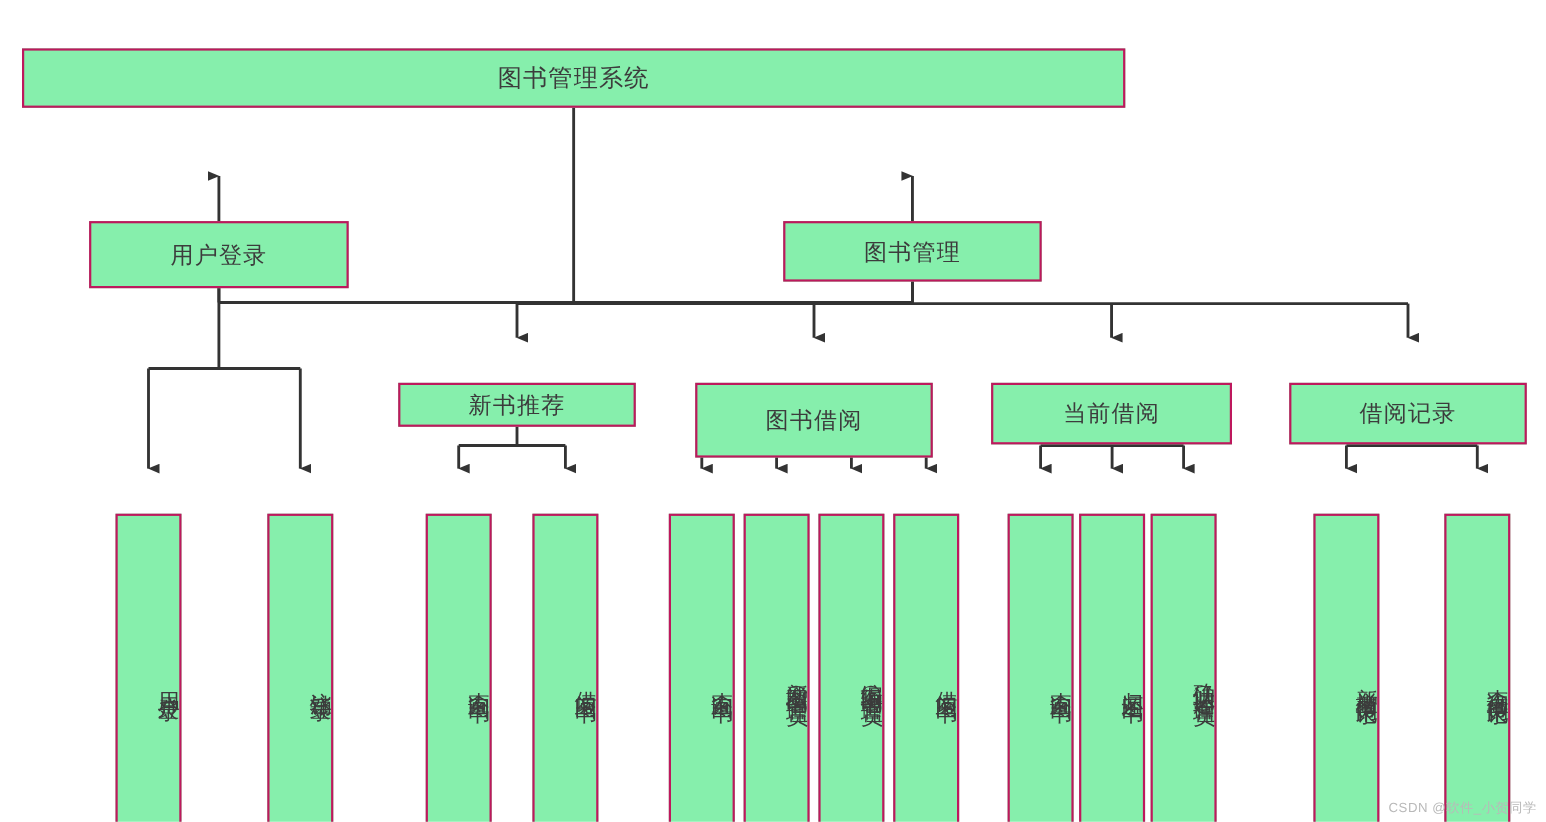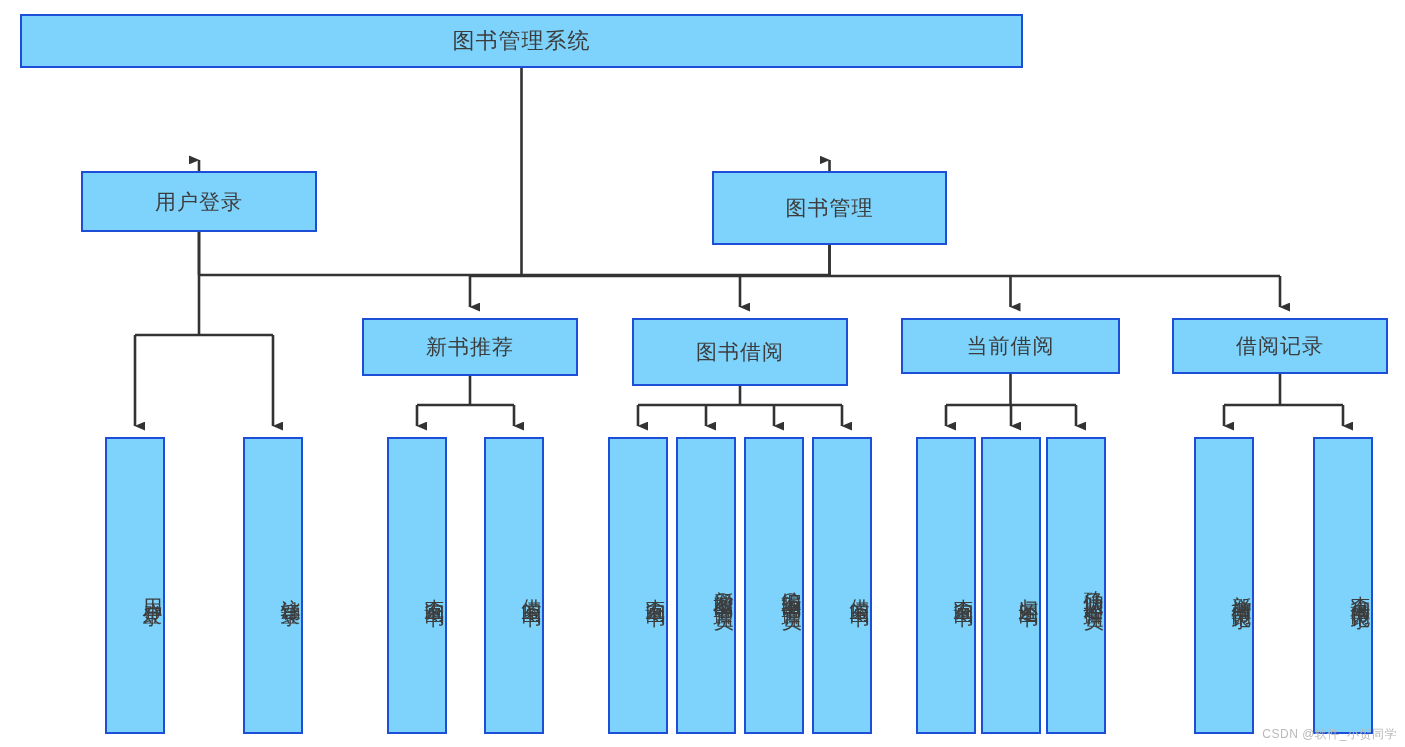--- a/index.html
+++ b/index.html
@@ -4,23 +4,24 @@
 <style>
   html,body{margin:0;padding:0;background:#ffffff;}
   body{
     font-family:"Liberation Sans","DejaVu Sans",sans-serif;
     width:1405px;height:747px;overflow:hidden;position:relative;
   }
   #diagram-root{position:relative;width:1405px;height:747px;}
   svg#diagram-svg{position:absolute;left:0;top:0;width:1405px;height:747px;}
   .node-box{
     position:absolute;box-sizing:border-box;
-    background:#7dd3fc;border:2px solid #1d4ed8;
+    background:#86efac;border:2px solid #be185d;
     display:flex;align-items:center;justify-content:center;
     color:#3c3c3c;
+    margin-top:30px;
   }
   .node-box.horiz{
     font-size:21px;letter-spacing:1px;
   }
   .node-box.root{
     font-size:22px;letter-spacing:1px;
   }
   .node-box.vert{
     font-size:20px;
     writing-mode:vertical-rl;
@@ -87,24 +88,24 @@
       </g>
   </svg>
 
   <div id="boxes-layer">
       <div class="node-box root" style="left: 20px; top: 14px; width: 1003px; height: 54px;">
         <span class="node-label">图书管理系统</span>
       </div>
       <div class="node-box horiz" style="left: 81px; top: 171px; width: 236px; height: 61px;">
         <span class="node-label">用户登录</span>
       </div>
-      <div class="node-box horiz" style="left: 712px; top: 171px; width: 235px; height: 74px;">
+      <div class="node-box horiz" style="left: 712px; top: 171px; width: 235px; height: 55px;">
         <span class="node-label">图书管理</span>
       </div>
-      <div class="node-box horiz" style="left: 362px; top: 318px; width: 216px; height: 58px;">
+      <div class="node-box horiz" style="left: 362px; top: 318px; width: 216px; height: 40px;">
         <span class="node-label">新书推荐</span>
       </div>
       <div class="node-box horiz" style="left: 632px; top: 318px; width: 216px; height: 68px;">
         <span class="node-label">图书借阅</span>
       </div>
       <div class="node-box horiz" style="left: 901px; top: 318px; width: 219px; height: 56px;">
         <span class="node-label">当前借阅</span>
       </div>
       <div class="node-box horiz" style="left: 1172px; top: 318px; width: 216px; height: 56px;">
         <span class="node-label">借阅记录</span>

